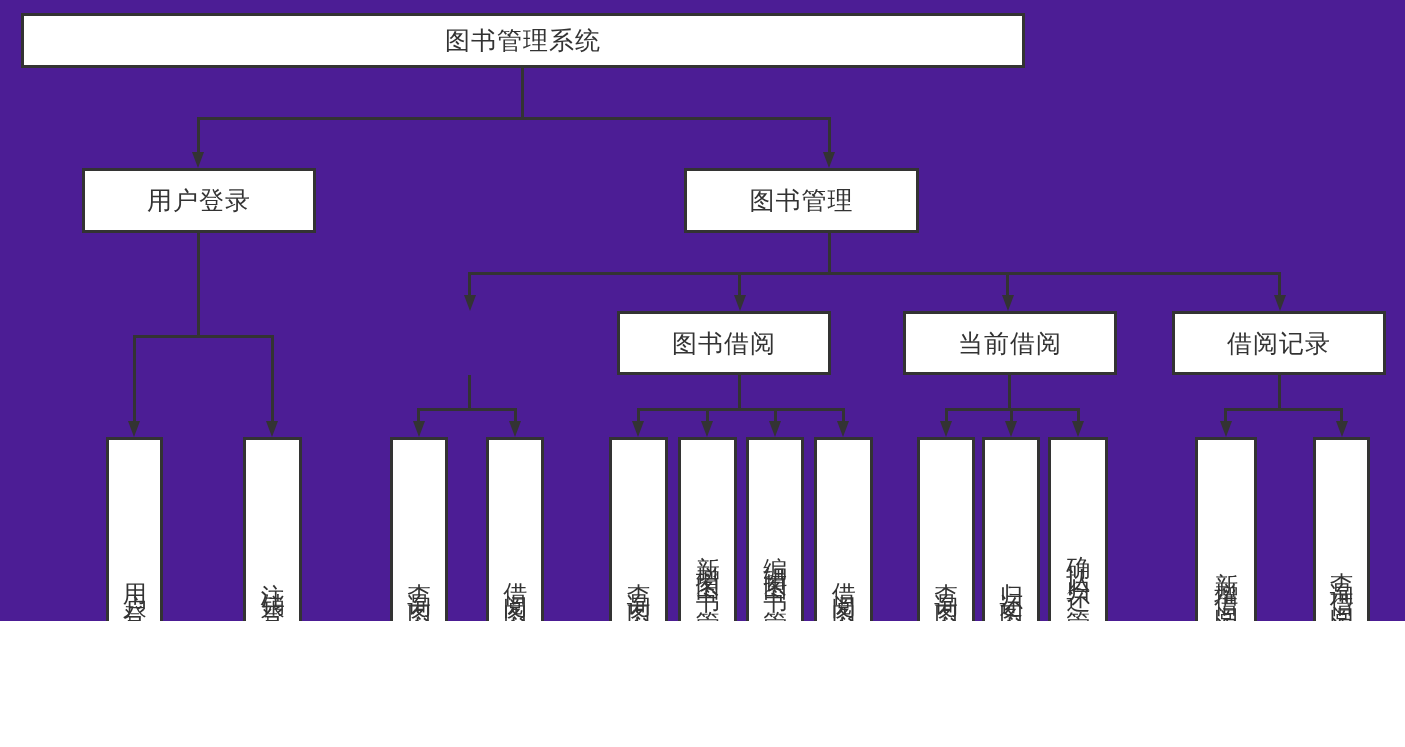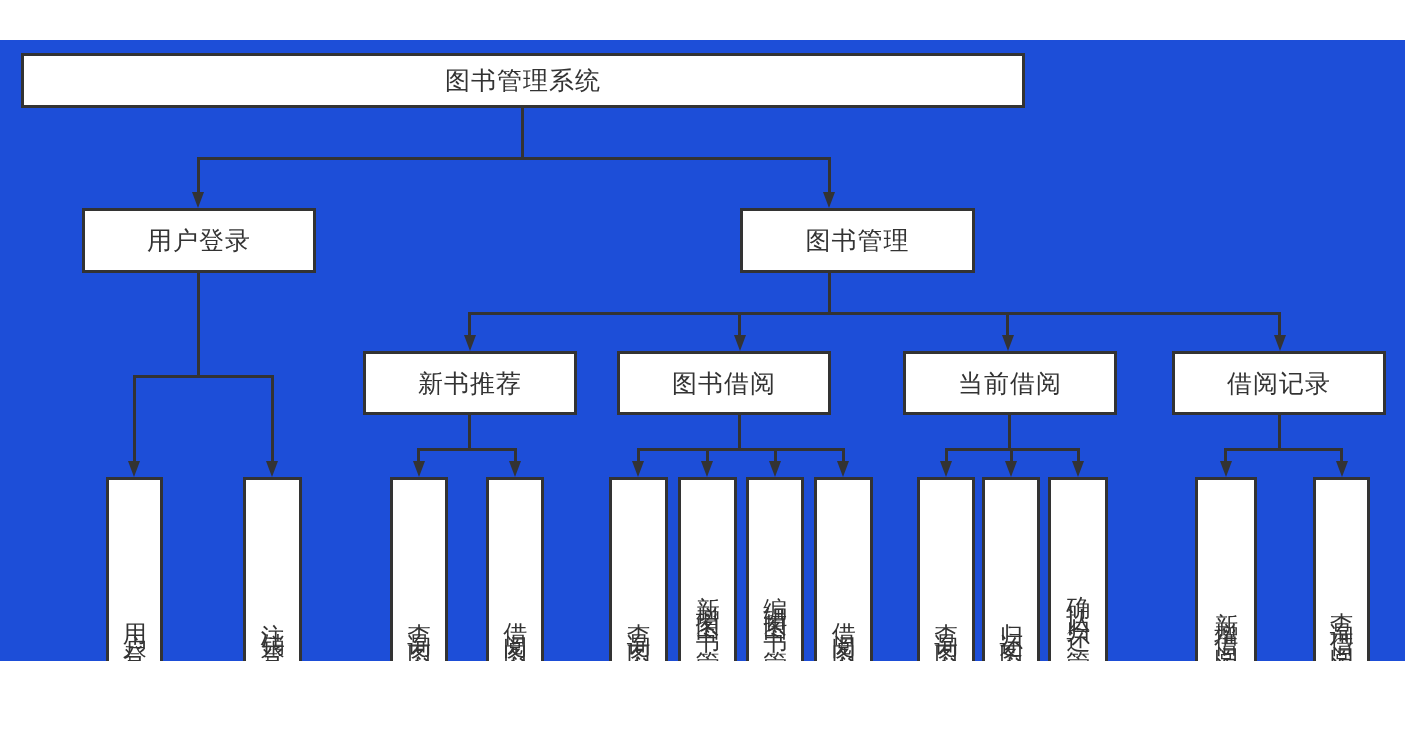--- a/index.html
+++ b/index.html
@@ -1,39 +1,38 @@
 <!DOCTYPE html>
 <html><head>
 <meta charset="utf-8">
 <style>
   html, body { margin: 0; padding: 0; background: #ffffff; }
   .canvas {
     position: relative;
     width: 1405px;
     height: 621px;
-    background: #1d4ed8;
+    background: #4c1d95;
     font-family: "Liberation Sans", sans-serif;
     color: #333333;
     overflow: hidden;
-    margin-top: 40px;
   }
   .node {
     position: absolute;
     box-sizing: border-box;
     border: 3px solid #333333;
     background: #ffffff;
     display: flex;
     align-items: center;
     justify-content: center;
     color: #333333;
   }
   .hnode { font-size: 25px; letter-spacing: 1px; }
   .root  { left: 21px;  top: 13px;  width: 1004px; height: 55px; }
   .l2a   { left: 82px;  top: 168px; width: 234px;  height: 65px; }
-  .l2b   { left: 740px; top: 168px; width: 235px;  height: 65px; }
+  .l2b   { left: 684px; top: 168px; width: 235px;  height: 65px; }
   .l3    { top: 311px; height: 64px; width: 214px; }
   .l3a   { left: 363px; }
   .l3b   { left: 617px; }
   .l3c   { left: 903px; }
   .l3d   { left: 1172px; }
   .leaf  { top: 437px; height: 298px; }
   .leaf .vtxt {
     writing-mode: vertical-rl;
     text-orientation: mixed;
     font-size: 24px;
@@ -81,21 +80,20 @@
   <div class="hline" style="left:468px;  top:272px; width:813px;"></div>
   <div class="vline" style="left:468px;  top:272px; height:24px;"></div>
   <div class="arrow" style="left:464px;  top:295px;"></div>
   <div class="vline" style="left:738px;  top:272px; height:24px;"></div>
   <div class="arrow" style="left:734px;  top:295px;"></div>
   <div class="vline" style="left:1006px; top:272px; height:24px;"></div>
   <div class="arrow" style="left:1002px; top:295px;"></div>
   <div class="vline" style="left:1278px; top:272px; height:24px;"></div>
   <div class="arrow" style="left:1274px; top:295px;"></div>
 
-  <div class="node l3 l3a hnode">新书推荐</div>
   <div class="node l3 l3b hnode">图书借阅</div>
   <div class="node l3 l3c hnode">当前借阅</div>
   <div class="node l3 l3d hnode">借阅记录</div>
 
   <div class="vline" style="left:197px; top:233px; height:102px;"></div>
   <div class="hline" style="left:133px; top:335px; width:140px;"></div>
   <div class="vline" style="left:133px; top:335px; height:86px;"></div>
   <div class="arrow" style="left:128px; top:421px;"></div>
   <div class="vline" style="left:271px; top:335px; height:86px;"></div>
   <div class="arrow" style="left:266px; top:421px;"></div>

